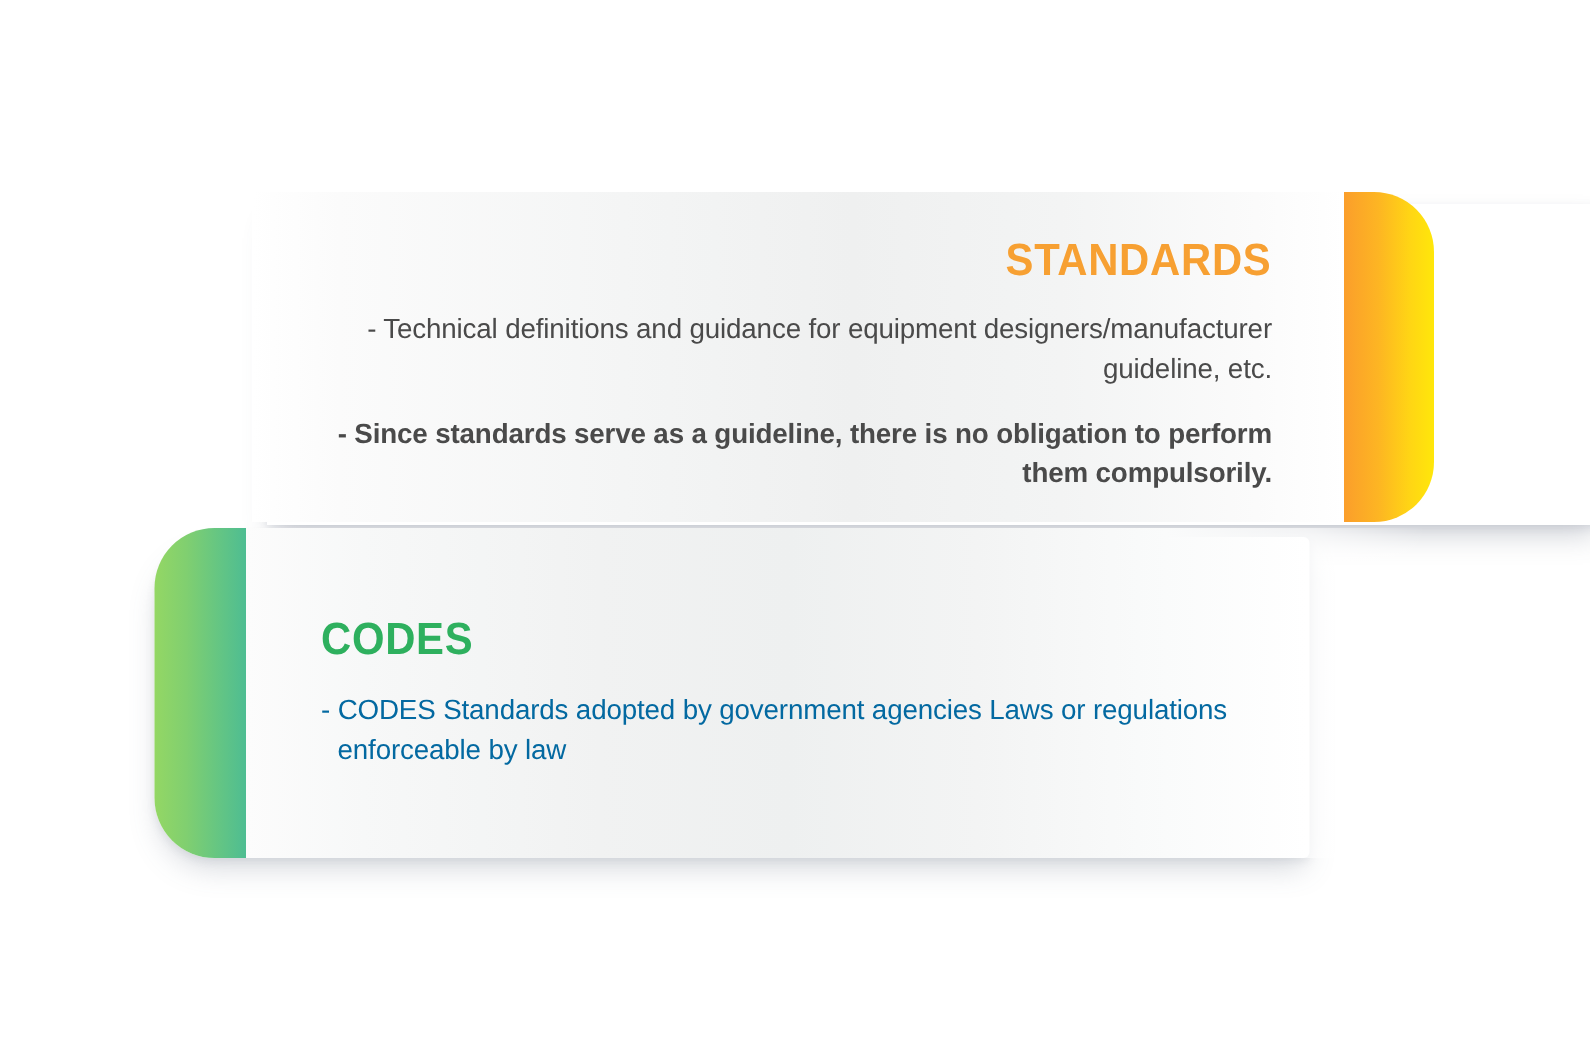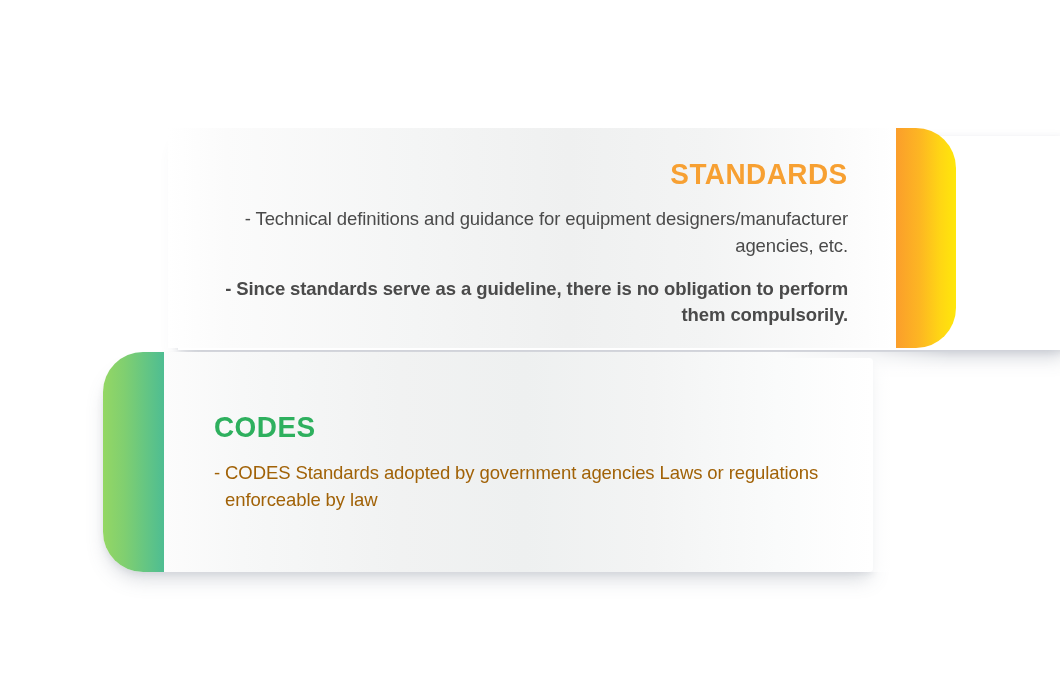--- a/index.html
+++ b/index.html
@@ -178,39 +178,39 @@
     position: absolute;
     left: 50px;
     top: 108px;
     width: 620px;
     text-align: left;
   }
   .codes-body p {
     margin: 0;
     font-size: 18.5px;
     line-height: 1.45;
-    color: #a16207;
+    color: #0369a1;
     letter-spacing: -0.1px;
     text-indent: -11px;
     padding-left: 11px;
   }
 </style>
 </head>
 <body>
 
 <div class="stage">
 
   <div class="standards-wrap">
     <div class="standards-shadow"></div>
     <div class="standards-panel"></div>
     <div class="standards-cap"></div>
     <div class="standards-content">
       <h2 class="standards-title">STANDARDS</h2>
       <div class="standards-body">
-        <p>- Technical definitions and guidance for equipment designers/manufacturer agencies, etc.</p>
+        <p>- Technical definitions and guidance for equipment designers/manufacturer guideline, etc.</p>
         <p>- Since standards serve as a guideline, there is no obligation to perform them compulsorily.</p>
       </div>
     </div>
   </div>
 
   <div class="codes-wrap">
     <div class="codes-shadow"></div>
     <div class="codes-panel"></div>
     <div class="codes-cap"></div>
     <div class="codes-content">

